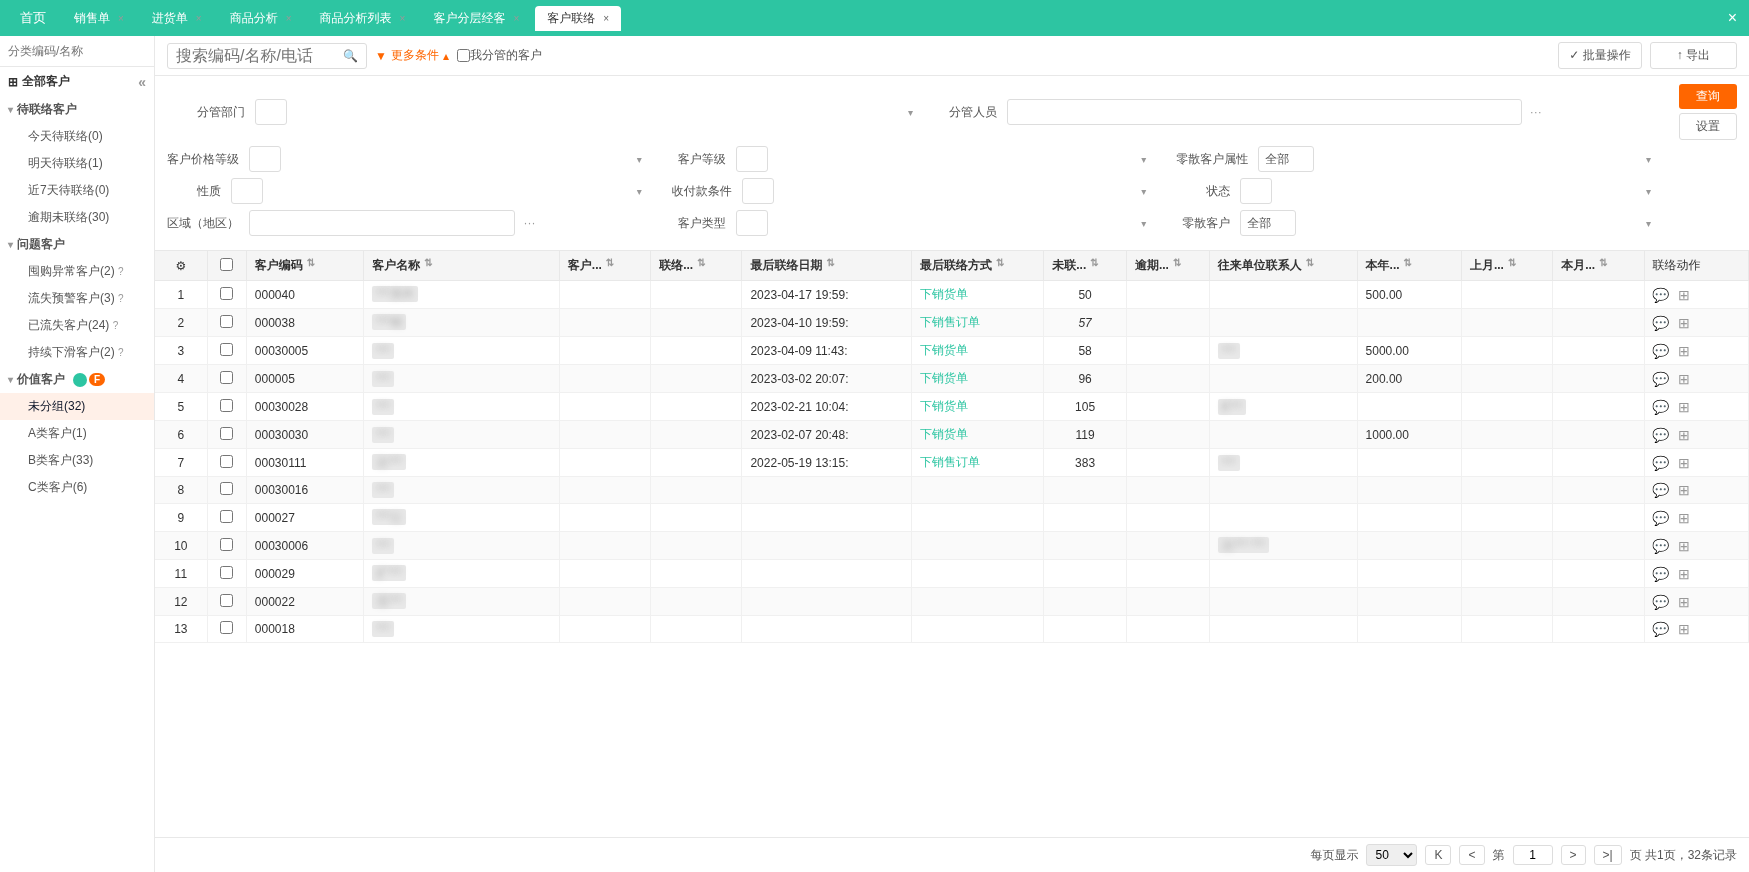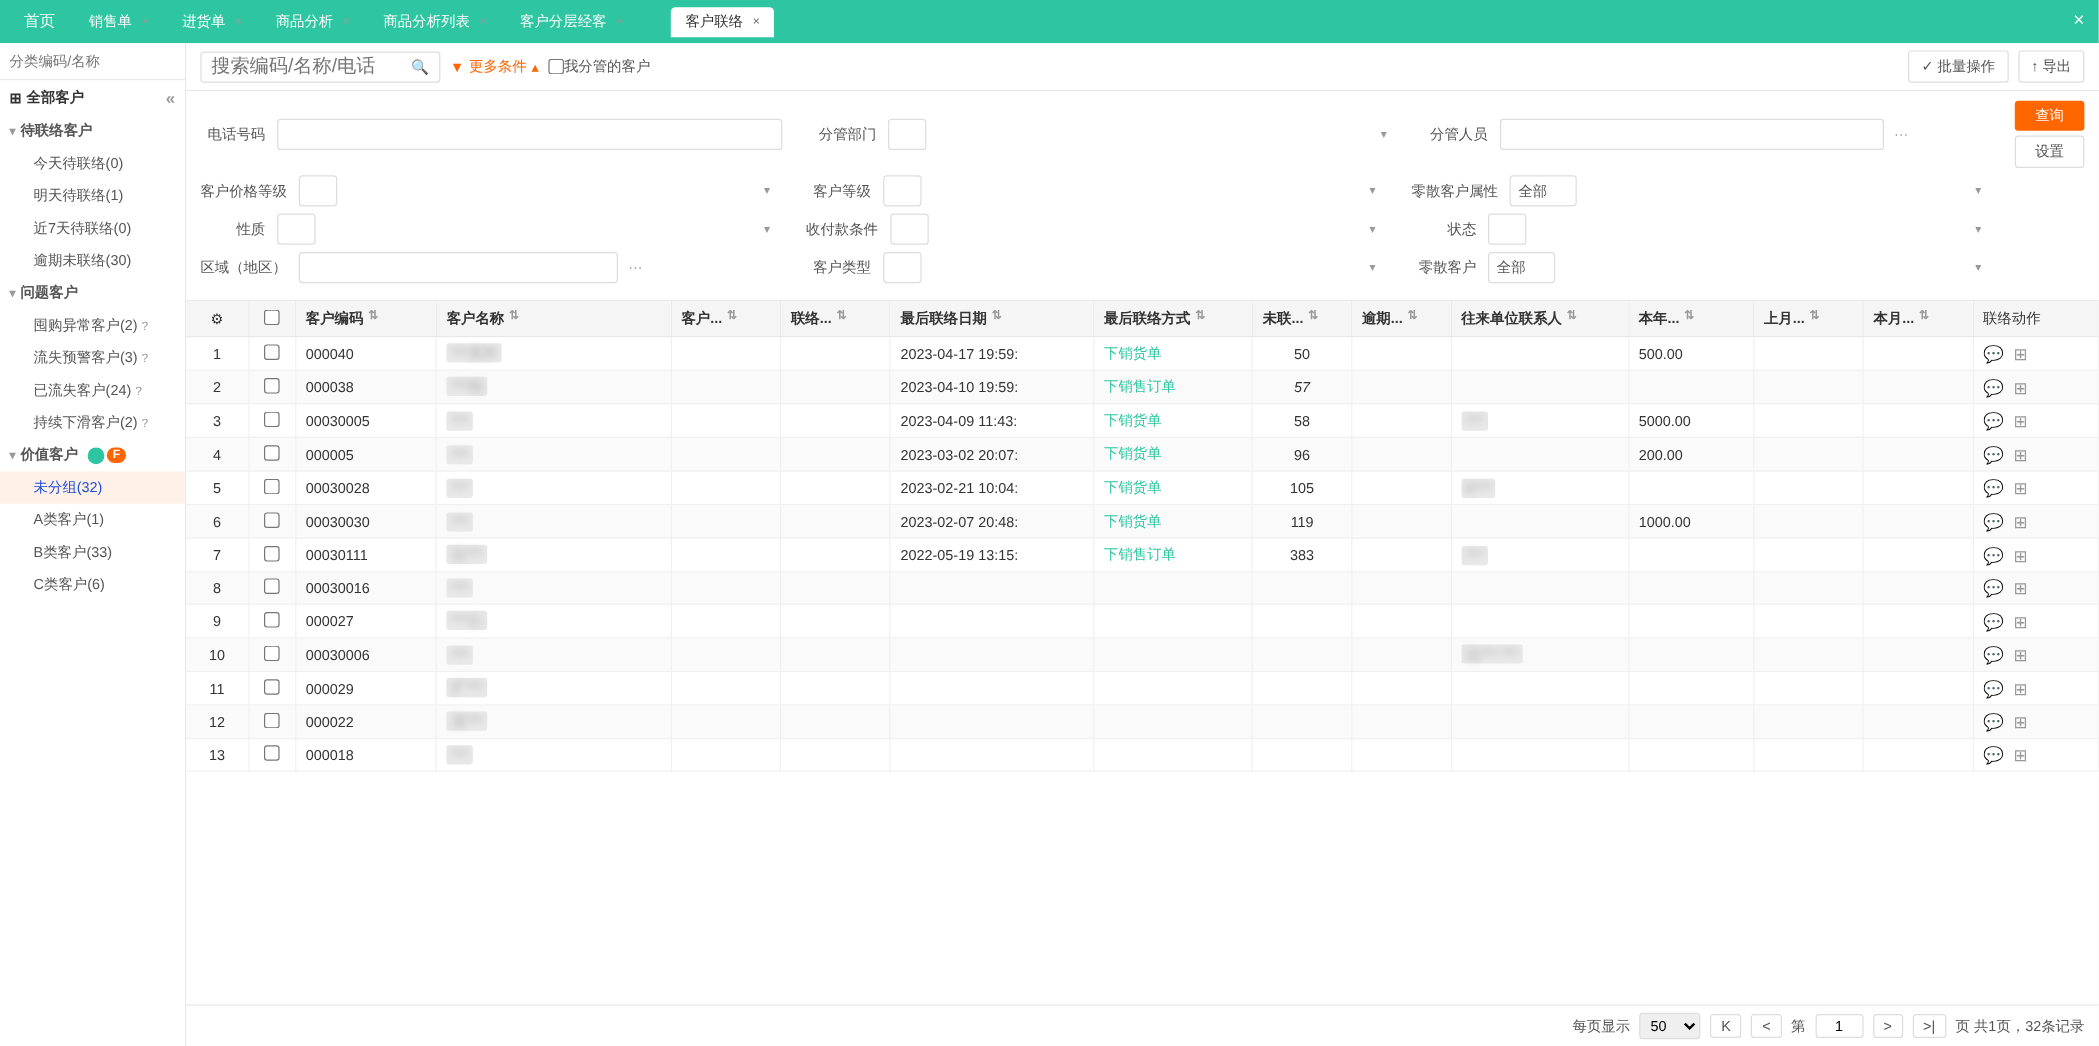--- a/index.html
+++ b/index.html
@@ -7,21 +7,21 @@
     
     
     .top-nav {
       display: flex; align-items: center; background: #2dc5a2; height: 36px; padding: 0 8px;
       color: white; gap: 4px;
     }
     .nav-tab {
       padding: 4px 12px; cursor: pointer; color: white; font-size: 13px;
       display: flex; align-items: center; gap: 4px; white-space: nowrap;
     }
-    .nav-tab.active { background: white; color: #333; border-radius: 4px 4px 0 0; margin-left: 24px; }
+    .nav-tab.active { background: white; color: #333; border-radius: 4px 4px 0 0; }
     .nav-tab .close-icon { font-size: 10px; color: #999; cursor: pointer; margin-left: 4px; }
     .nav-tab.active .close-icon { color: #666; }
     .nav-home { padding: 4px 12px; color: white; font-size: 13px; }
     .top-close { margin-left: auto; color: white; font-size: 16px; cursor: pointer; padding: 4px; }
 
     
     .main-layout { display: flex; height: calc(872px - 36px); }
     
     
     .sidebar {
@@ -38,21 +38,21 @@
       display: flex; align-items: center; padding: 6px 8px; font-weight: bold;
       cursor: pointer; color: #333; gap: 4px;
     }
     .sidebar-collapse-btn { margin-left: auto; color: #999; font-size: 14px; cursor: pointer; }
     .sidebar-group-header {
       padding: 5px 8px 5px 8px; cursor: pointer; color: #555; font-weight: bold;
       display: flex; align-items: center; gap: 4px;
     }
     .sidebar-group-header .arrow { font-size: 10px; color: #999; }
     .sidebar-sub-item { padding: 5px 8px 5px 28px; cursor: pointer; color: #555; }
-    .sidebar-sub-item.active { background: #fff0e8; color: #1d4ed8; }
+    .sidebar-sub-item.active { background: #fff0e8; color: #0f172a; }
 
     
     .content { flex: 1; display: flex; flex-direction: column; overflow: hidden; }
     
     
     .toolbar {
       display: flex; align-items: center; padding: 6px 12px; background: white;
       border-bottom: 1px solid #e8e8e8; gap: 8px;
     }
     .search-input-wrap {
@@ -60,21 +60,21 @@
       padding: 3px 8px; gap: 4px; width: 200px;
     }
     .search-input-wrap input { border: none; outline: none; font-size: 12px; width: 100%; }
     .filter-btn {
       display: flex; align-items: center; gap: 4px; color: #2dc5a2; cursor: pointer;
       font-size: 12px;
     }
     .my-customer-check { display: flex; align-items: center; gap: 0; cursor: pointer; color: #555; }
     .toolbar-right { margin-left: auto; display: flex; gap: 8px; align-items: center; }
     .btn-batch { background: white; border: 1px solid #ddd; padding: 4px 10px; cursor: pointer; border-radius: 3px; color: #555; font-size: 12px; }
-    .btn-export { background: white; border: 1px solid #ddd; padding: 4px 10px; cursor: pointer; border-radius: 3px; color: #555; font-size: 12px; text-align: center; }
+    .btn-export { background: white; border: 1px solid #ddd; padding: 4px 26px; cursor: pointer; border-radius: 3px; color: #555; font-size: 12px; text-align: center; }
 
     
     .filter-panel {
       background: white; border-bottom: 1px solid #e8e8e8; padding: 8px 12px;
     }
     .filter-row { display: flex; align-items: center; margin-bottom: 6px; gap: 0; }
     .filter-item { display: flex; align-items: center; flex: 1; gap: 4px; min-width: 0; }
     .filter-label { color: #555; white-space: nowrap; min-width: 60px; text-align: right; padding-right: 6px; }
     .filter-input {
       flex: 1; border: 1px solid #ddd; border-radius: 3px; padding: 3px 6px;
@@ -248,24 +248,20 @@
         <button class="btn-export">
           <span>↑</span>
           <span>导出</span>
         </button>
       </div>
     </div>
 
     <div class="filter-panel">
 
       <div class="filter-row">
-        <div class="filter-item">
-          <span class="filter-label">电话号码</span>
-          <input class="filter-input" type="text" value="" style="">
-        </div>
         <div style="width:24px;"></div>
         <div class="filter-item">
           <span class="filter-label">分管部门</span>
           <div class="select-wrap">
             <select class="filter-select"><option></option></select>
             <span class="chevron">▾</span>
           </div>
         </div>
         <div style="width:24px;"></div>
         <div class="filter-item">

